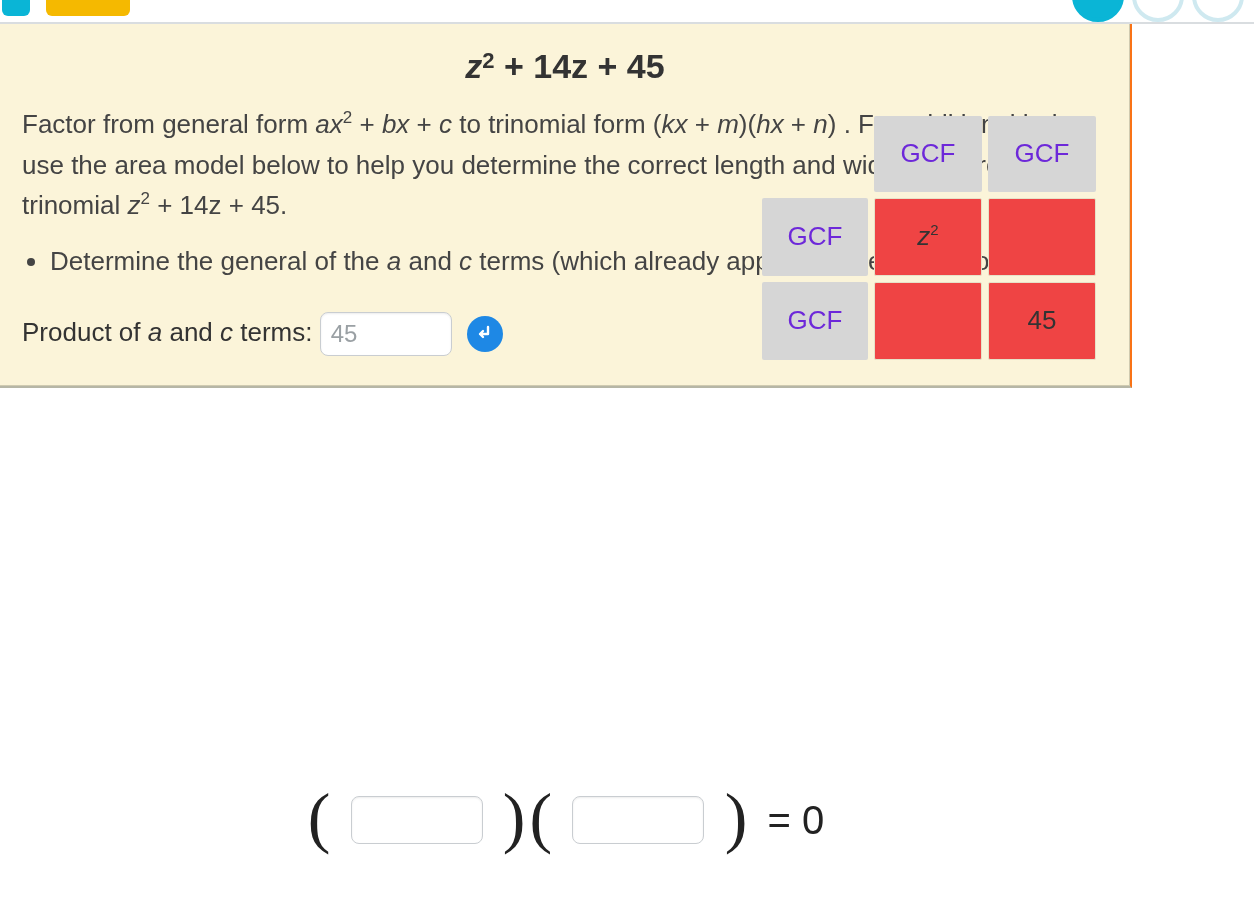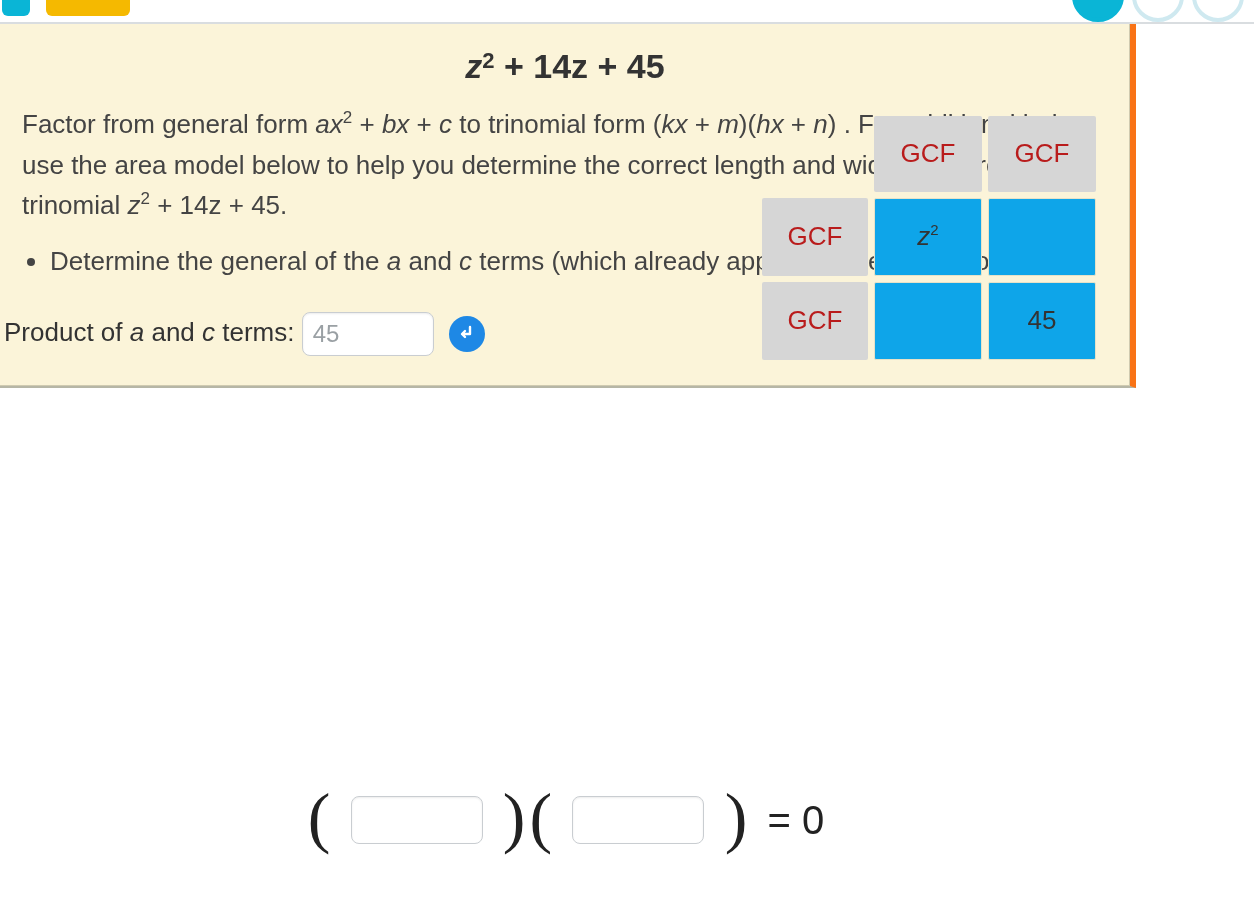--- a/index.html
+++ b/index.html
@@ -8,49 +8,49 @@
   .pill{display:inline-block;height:24px;border-radius:6px;vertical-align:top;}
   .pill-blue{width:28px;background:#0ab5d6;margin-left:2px;}
   .pill-yellow{width:84px;background:#f5b900;margin-left:12px;}
   .circ{position:absolute;top:-22px;width:44px;height:44px;border:4px solid #cfe9f0;border-radius:50%;background:#fff;}
   .circ1{right:130px;border-color:#0ab5d6;background:#0ab5d6;}
   .circ2{right:70px;}
   .circ3{right:10px;}
   .rule{position:absolute;top:22px;left:0;right:0;border-top:2px solid #d9dde0;}
 
   .panel{position:absolute;left:0;top:24px;width:1130px;background:#fbf4d9;
-         border-right:6px solid #f97316;border-bottom:2px solid #b6b6a6;
+         border-right:2px solid #f97316;border-bottom:2px solid #b6b6a6;
          box-shadow:inset -1px -1px 0 #cfcab0;padding-bottom:30px;}
   .cutoff{position:absolute;left:5px;top:24px;font-size:28px;color:#9aa0a4;letter-spacing:0;white-space:nowrap;}
   .eqn{font-size:34px;font-weight:700;color:#333;text-align:center;padding:22px 0 18px;}
   .eqn .sup{font-size:22px;vertical-align:super;position:relative;top:2px;}
   .eqn .thin{font-weight:700;}
 
   .body{padding:0 22px;font-size:26px;line-height:1.55;color:#444;}
   .body .mi{font-style:italic;}
   .body .sup{font-size:17px;vertical-align:super;}
   ul.b{list-style:disc;margin:16px 0 0 28px;padding:0;}
   ul.b li{margin-bottom:8px;}
 
-  .prodrow{padding:22px 4px 0;font-size:26px;}
+  .prodrow{padding:22px 22px 0;font-size:26px;}
   .prodrow .mi{font-style:italic;}
   .inp{display:inline-block;width:110px;height:42px;border:1px solid #c9cdd1;border-radius:8px;
        background:#fff;color:#9aa0a4;font-size:24px;padding:0 10px;vertical-align:middle;
        box-shadow:0 1px 2px rgba(0,0,0,.08) inset;line-height:42px;}
   .sendbtn{display:inline-block;width:36px;height:36px;border-radius:50%;background:#1e88e5;
            vertical-align:middle;margin-left:8px;position:relative;}
   .sendbtn svg{position:absolute;left:7px;top:7px;}
 
   .grid{position:absolute;right:28px;bottom:20px;}
   .grid table{border-collapse:separate;border-spacing:6px;}
   .grid td{width:104px;height:74px;text-align:center;font-size:26px;color:#333;
            background:#f4eecf;border-radius:2px;}
-  .grid td.hdr{background:#d6d6d6;color:#b91c1c;}
+  .grid td.hdr{background:#d6d6d6;color:#6d28d9;}
   .grid td.emp{background:transparent;}
-  .grid td.cell{background:#0ea5e9;border:1px solid #e6e2c8;margin-top:8px;}
+  .grid td.cell{background:#ef4444;border:1px solid #e6e2c8;margin-top:8px;}
   .grid .z2 .sup{font-size:15px;vertical-align:super;}
 
   .answer{position:absolute;left:0;top:770px;width:1130px;text-align:center;
           font-size:44px;color:#222;}
   .answer .paren{font-family:"Times New Roman",serif;font-size:68px;position:relative;top:8px;padding:0 2px;}
   .slot{display:inline-block;width:130px;height:46px;border:1px solid #c9cdd1;border-radius:8px;
         background:#fff;vertical-align:middle;margin:0 6px;box-shadow:0 1px 2px rgba(0,0,0,.08) inset;}
   .eqz{margin-left:6px;font-size:40px;vertical-align:middle;}
 </style>
 </head>

